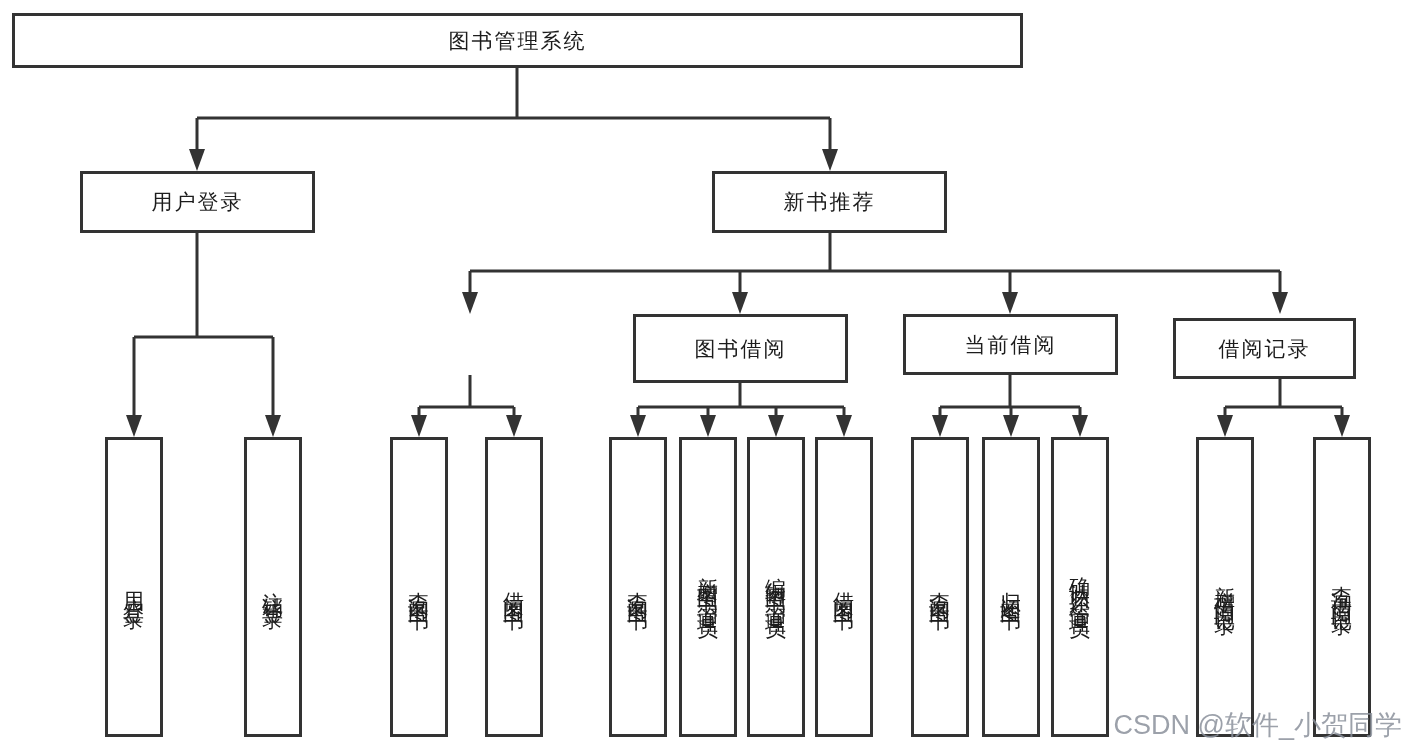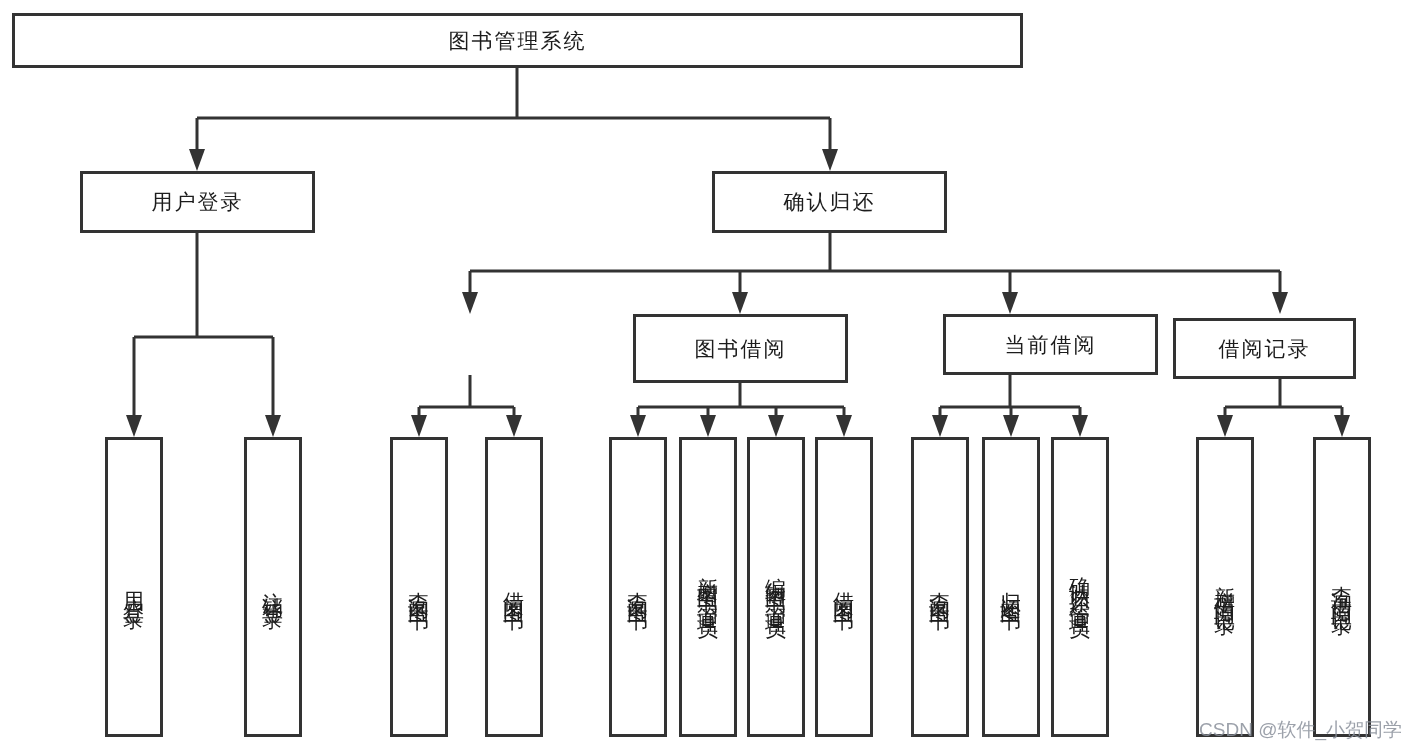--- a/index.html
+++ b/index.html
@@ -30,21 +30,21 @@
   .h-box{font-size:21px;letter-spacing:2px;white-space:nowrap;}
   .v-box{
     width:58px;height:300px;
     writing-mode:vertical-rl;
     font-size:21px;letter-spacing:6px;
     line-height:1;
   }
   .watermark{
     position:absolute;
     right:3px;bottom:4px;
-    font-size:19px;
+    font-size:27px;
     color:var(--watermark);
     opacity:.85;
     white-space:nowrap;
     z-index:5;
   }
 </style>
 </head>
 <body>
 
 <div class="canvas">
@@ -100,27 +100,27 @@
     <path d="M1280 375 V407 M1225 407 H1342"></path>
     <path d="M1225 407 V419"></path>
       <polygon points="1217,415 1233,415 1225,437"></polygon>
     <path d="M1342 407 V419"></path>
       <polygon points="1334,415 1350,415 1342,437"></polygon>
   </svg>
 
   <div class="box h-box" style="left:12px;top:13px;width:1011px;height:55px;">图书管理系统</div>
 
   <div class="box h-box" style="left:80px;top:171px;width:235px;height:62px;">用户登录</div>
-  <div class="box h-box" style="left:712px;top:171px;width:235px;height:62px;">确认归还</div>
+  <div class="box h-box" style="left:712px;top:171px;width:235px;height:62px;">新书推荐</div>
 
   <div class="box v-box" style="left:105px;top:437px;">用户登录</div>
   <div class="box v-box" style="left:244px;top:437px;">注销登录</div>
 
   <div class="box h-box" style="left:633px;top:314px;width:215px;height:69px;">图书借阅</div>
-  <div class="box h-box" style="left:903px;top:314px;width:215px;height:61px;margin-left:40px;">当前借阅</div>
+  <div class="box h-box" style="left:903px;top:314px;width:215px;height:61px;">当前借阅</div>
   <div class="box h-box" style="left:1173px;top:318px;width:183px;height:61px;">借阅记录</div>
 
   <div class="box v-box" style="left:390px;top:437px;">查询图书</div>
   <div class="box v-box" style="left:485px;top:437px;">借阅图书</div>
 
   <div class="box v-box" style="left:609px;top:437px;">查询图书</div>
   <div class="box v-box" style="left:679px;top:437px;">新增图书（管理员）</div>
   <div class="box v-box" style="left:747px;top:437px;">编辑图书（管理员）</div>
   <div class="box v-box" style="left:815px;top:437px;">借阅图书</div>
 

